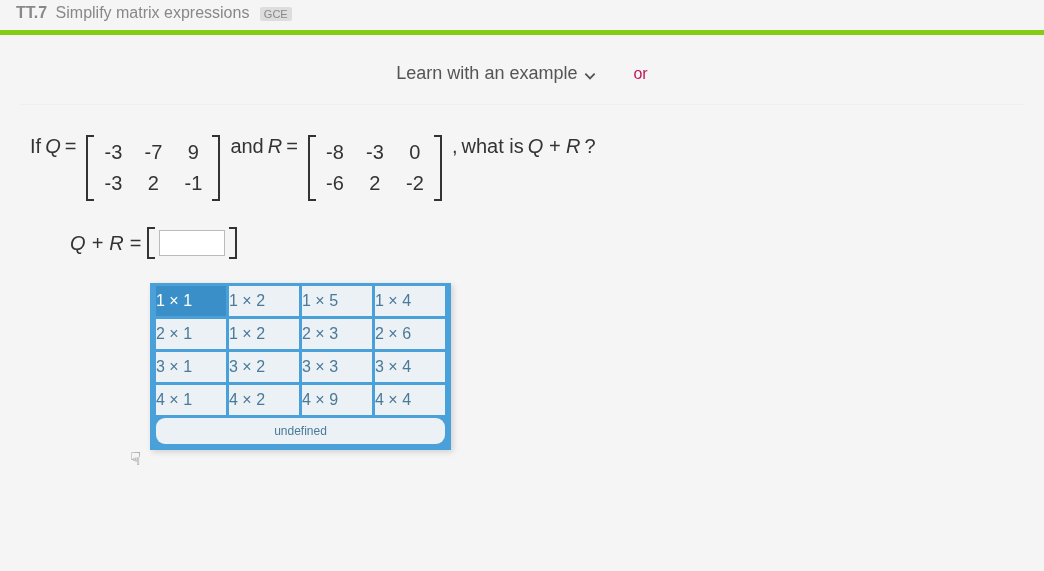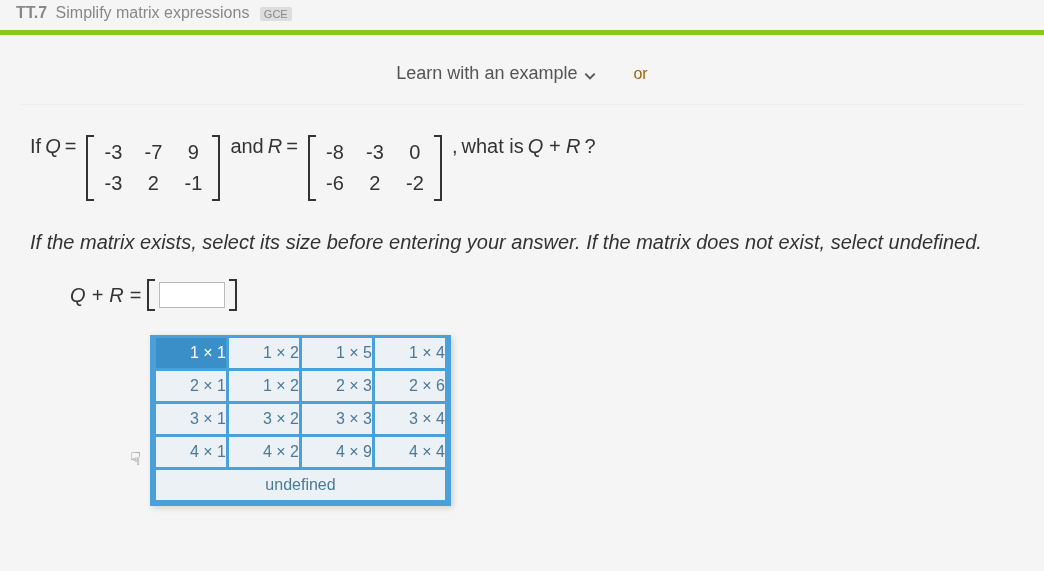--- a/index.html
+++ b/index.html
@@ -39,21 +39,21 @@
       margin: 0 20px;
     }
     .example-link, .video-link {
       color: #555;
       font-size: 18px;
       display: inline-flex;
       align-items: center;
       gap: 6px;
       cursor: pointer;
     }
-    .or-text { color: #a16207; font-size: 16px; }
+    .or-text { color: #be185d; font-size: 16px; }
     .chev-down {
       width: 14px; height: 14px;
       display: inline-block;
     }
     .play-circ {
       width: 18px; height: 18px;
       border: 1.5px solid #555;
       border-radius: 50%;
       display: inline-flex;
       align-items: center;
@@ -141,42 +141,43 @@
     .size-grid {
       display: grid;
       grid-template-columns: repeat(4, 70px);
       gap: 3px;
       background: #4aa0d8;
       padding: 3px 3px 0 3px;
     }
     .size-cell {
       background: #ecf1f5;
       color: #4a7a9a;
-      text-align: right;
+      text-align: left;
       padding: 6px 0;
       font-size: 16px;
       cursor: pointer;
       font-weight: 500;
     }
     .size-cell.sel {
       background: #3a8fc8;
       color: #fff;
     }
     .undef-row {
       background: #4aa0d8;
       padding: 3px;
     }
     .undef-cell {
       background: #ecf1f5;
       color: #4a7a9a;
       text-align: center;
       padding: 6px 0;
-      font-size: 16px;
+      font-size: 12px;
       cursor: pointer;
       font-weight: 500;
+      border-radius: 9px;
     }
     .cursor-hand {
       position: absolute;
       left: 130px;
       top: 448px;
       font-size: 18px;
       pointer-events: none;
       color: #666;
     }
   </style>
@@ -233,21 +234,20 @@
         <span>-2</span>
       </span>
       <span class="bracket-r"></span>
     </span>
     <span>, </span>
     <span>what is </span>
     <span class="mathit">Q + R</span>
     <span>?</span>
   </div>
 
-  <div class="instruction">If the matrix exists, select its size before entering your answer. If the matrix does not exist, select undefined.</div>
 
   <div class="answer-row">
     <span class="mathit">Q</span>
     <span> + </span>
     <span class="mathit">R</span>
     <span class="eq"> = </span>
     <span class="ans-bracket">
       <span class="bracket-l"></span>
       <input class="ans-input" type="text" value="" style="">
       <span class="bracket-r"></span>

